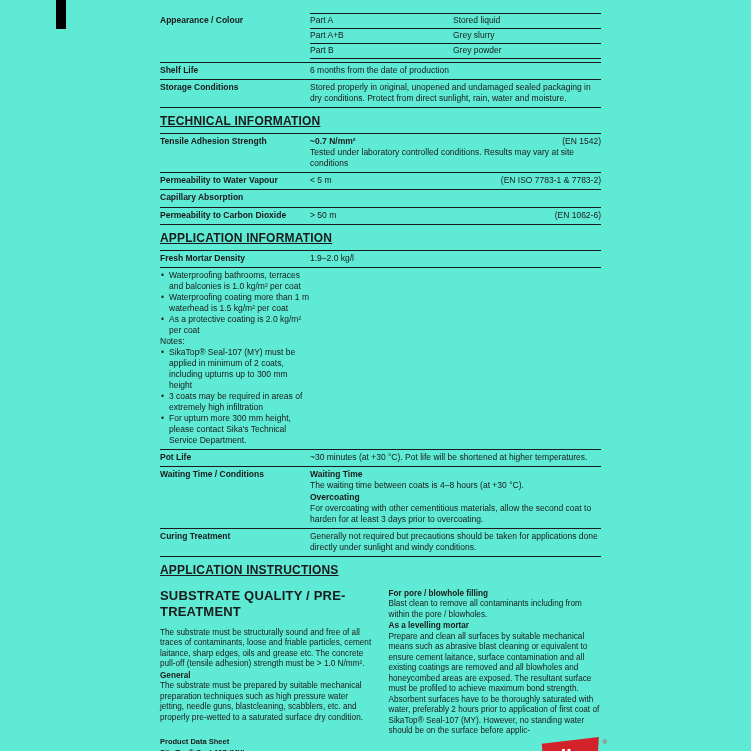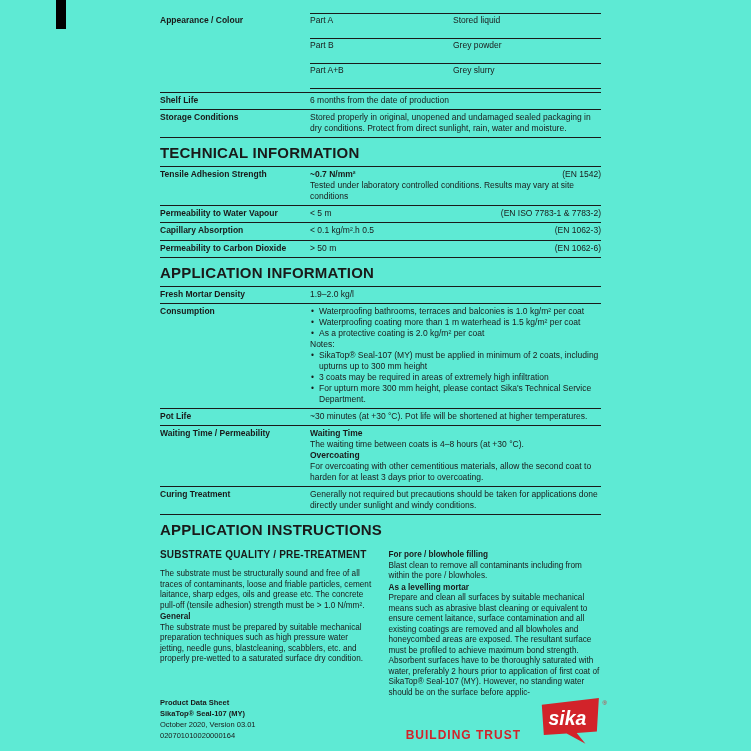--- a/index.html
+++ b/index.html
@@ -31,47 +31,47 @@
     font-size: 8.5px; line-height: 1.3;
   }
   .prop-row.no-top { border-top: none; padding-top: 0; }
   .prop-label { font-weight: bold; padding-right: 10px; }
   .prop-value { min-width: 0; }
   .prop-value div { margin: 0; }
 
   .part-row {
     display: grid; grid-template-columns: 143px 1fr;
     border-bottom: 1px solid #1a1a1a;
-    padding: 1px 0 12px;
+    padding: 1px 0 2px;
   }
   .part-row.first { border-top: 1px solid #1a1a1a; }
   .no-top .prop-label { padding-top: 2px; }
 
   .value-line { display: flex; justify-content: space-between; gap: 8px; }
   .value-line .std { white-space: nowrap; }
   .bold-val { font-weight: bold; }
 
   .section-heading {
     border-top: 1px solid #1a1a1a;
     margin: 0; padding: 6px 0 5px;
-    font-size: 15px; font-weight: bold; letter-spacing: 0.2px;
+    font-size: 12px; font-weight: bold; letter-spacing: 0.2px; text-decoration: underline;
   }
 
   .bullet { position: relative; padding-left: 9px; }
   .bullet::before { content: "•"; position: absolute; left: 1px; top: 0; }
   .sub-bold { font-weight: bold; }
 
   .two-col {
     display: grid; grid-template-columns: 1fr 1fr; column-gap: 16px;
     margin-top: 6px;
     font-size: 8.2px; line-height: 1.28;
   }
   .two-col p { margin: 0; }
   .two-col .subheading {
-    margin: 0 0 7px 0; font-size: 10px; font-weight: bold; letter-spacing: 0.2px;
+    margin: 0 0 7px 0; font-size: 13px; font-weight: bold; letter-spacing: 0.2px;
   }
   .two-col .sub-bold { margin-top: 1px; }
 
   .footer {
     margin-top: auto;
     display: flex; justify-content: space-between; align-items: flex-start; gap: 40px;
   }
   .footer-meta { font-size: 7.5px; line-height: 1.45; }
   .fm-bold { font-weight: bold; }
   .footer-brand { display: flex; align-items: flex-end; gap: 18px; }
@@ -94,26 +94,26 @@
   <div class="content">
 
     <div class="prop-row no-top">
       <div class="prop-label">Appearance / Colour</div>
       <div class="prop-value">
         <div class="part-row first">
           <span>Part A</span>
           <span>Stored liquid</span>
         </div>
         <div class="part-row">
+          <span>Part A+B</span>
+          <span>Grey slurry</span>
+        </div>
+        <div class="part-row">
           <span>Part B</span>
           <span>Grey powder</span>
-        </div>
-        <div class="part-row">
-          <span>Part A+B</span>
-          <span>Grey slurry</span>
         </div>
       </div>
     </div>
 
     <div class="prop-row">
       <div class="prop-label">Shelf Life</div>
       <div class="prop-value">6 months from the date of production</div>
     </div>
 
     <div class="prop-row">
@@ -139,65 +139,58 @@
       <div class="prop-value">
         <div class="value-line">
           <span>&lt; 5 m</span>
           <span class="std">(EN ISO 7783-1 &amp; 7783-2)</span>
         </div>
       </div>
     </div>
 
     <div class="prop-row">
       <div class="prop-label">Capillary Absorption</div>
-      <div class="prop-value">
-        <div class="value-line">
-          <span>&lt; 0.1 kg/m².h 0.5</span>
-          <span class="std">(EN 1062-3)</span>
-        </div>
-      </div>
     </div>
 
     <div class="prop-row">
       <div class="prop-label">Permeability to Carbon Dioxide</div>
       <div class="prop-value">
         <div class="value-line">
           <span>&gt; 50 m</span>
           <span class="std">(EN 1062-6)</span>
         </div>
       </div>
     </div>
 
     <h2 class="section-heading">APPLICATION INFORMATION</h2>
 
     <div class="prop-row">
       <div class="prop-label">Fresh Mortar Density</div>
       <div class="prop-value">1.9–2.0 kg/l</div>
     </div>
 
     <div class="prop-row">
-      <div class="prop-label">Consumption</div>
       <div class="prop-value">
         <div class="bullet">Waterproofing bathrooms, terraces and balconies is 1.0 kg/m² per coat</div>
         <div class="bullet">Waterproofing coating more than 1 m waterhead is 1.5 kg/m² per coat</div>
         <div class="bullet">As a protective coating is 2.0 kg/m² per coat</div>
         <div>Notes:</div>
         <div class="bullet">SikaTop® Seal-107 (MY) must be applied in minimum of 2 coats, including upturns up to 300 mm height</div>
         <div class="bullet">3 coats may be required in areas of extremely high infiltration</div>
         <div class="bullet">For upturn more 300 mm height, please contact Sika's Technical Service Department.</div>
       </div>
     </div>
 
     <div class="prop-row">
       <div class="prop-label">Pot Life</div>
       <div class="prop-value">~30 minutes (at +30 °C). Pot life will be shortened at higher temperatures.</div>
     </div>
 
     <div class="prop-row">
-      <div class="prop-label">Waiting Time / Permeability</div>
+      <div class="prop-label">Waiting Time / Conditions</div>
       <div class="prop-value">
         <div class="sub-bold">Waiting Time</div>
         <div>The waiting time between coats is 4–8 hours (at +30 °C).</div>
         <div class="sub-bold">Overcoating</div>
         <div>For overcoating with other cementitious materials, allow the second coat to harden for at least 3 days prior to overcoating.</div>
       </div>
     </div>
 
     <div class="prop-row">
       <div class="prop-label">Curing Treatment</div>

